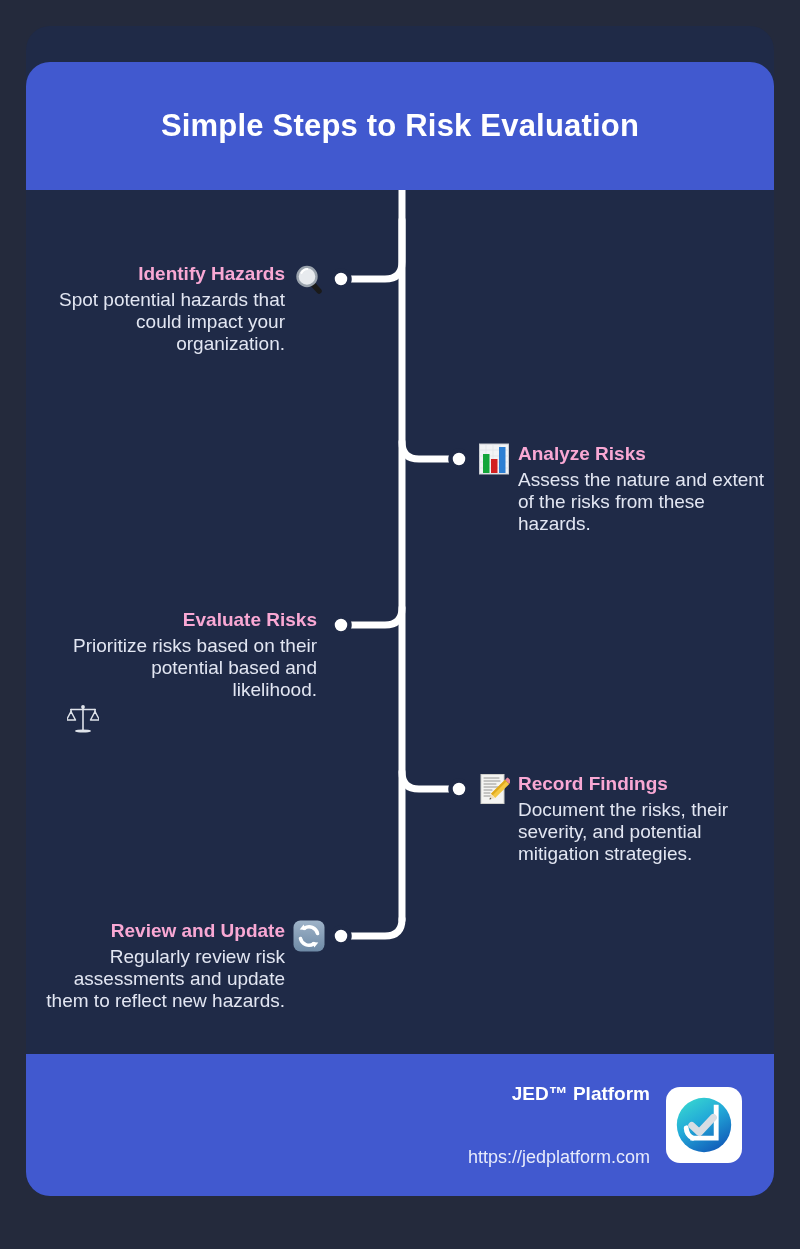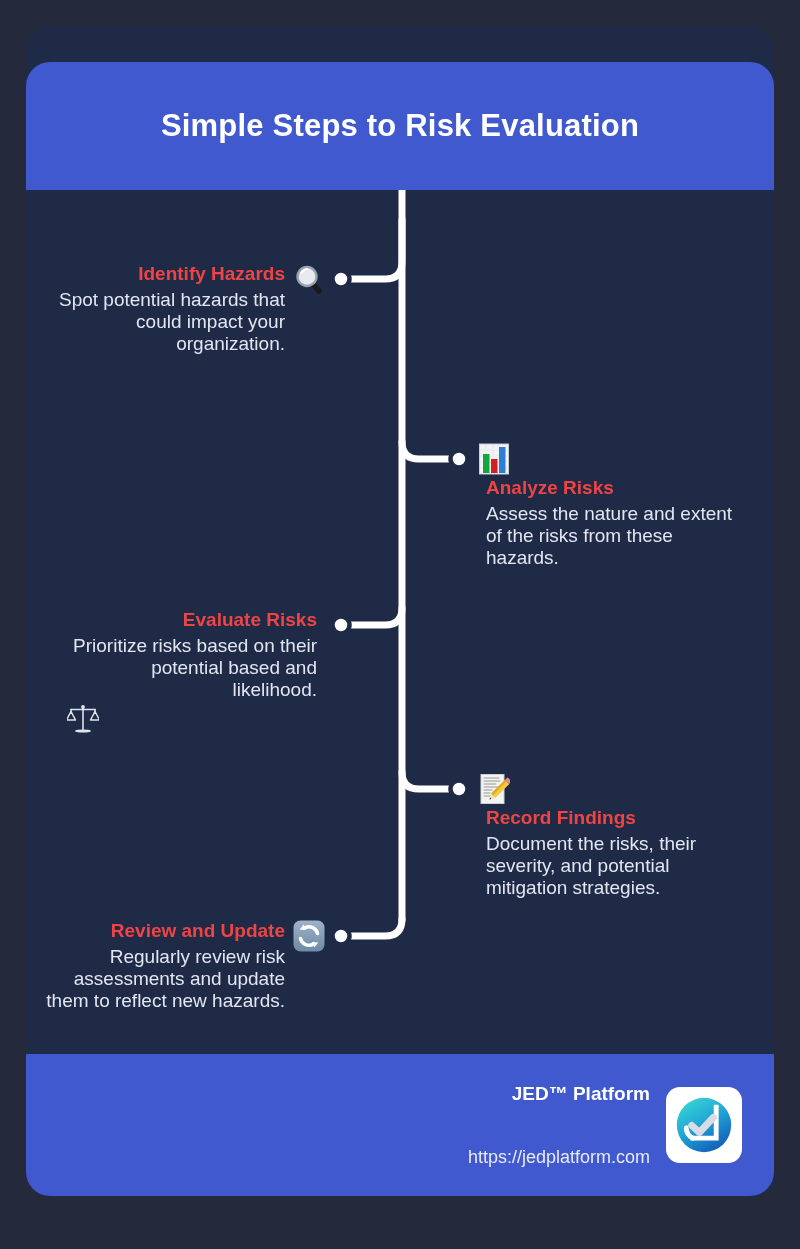--- a/index.html
+++ b/index.html
@@ -110,31 +110,31 @@
     display: flex;
     align-items: flex-start;
   }
   .step.left {
     flex-direction: row;
     justify-content: flex-end;
     right: 475px;
     text-align: right;
   }
   .step.right {
-    flex-direction: column;
+    flex-direction: row;
     left: 478px;
     text-align: left;
   }
 
   .step-text { max-width: 250px; }
   .step.left .step-text  { margin-right: 8px; }
   .step.right .step-text { margin-left: 8px; }
 
   .step-title {
-    color: #ef4444;
+    color: #f9a8d4;
     font-size: 19px;
     font-weight: bold;
     line-height: 26px;
     white-space: nowrap;
   }
   .step-desc {
     color: #e2e6f2;
     font-size: 19px;
     line-height: 22px;
     margin-top: 2px;

